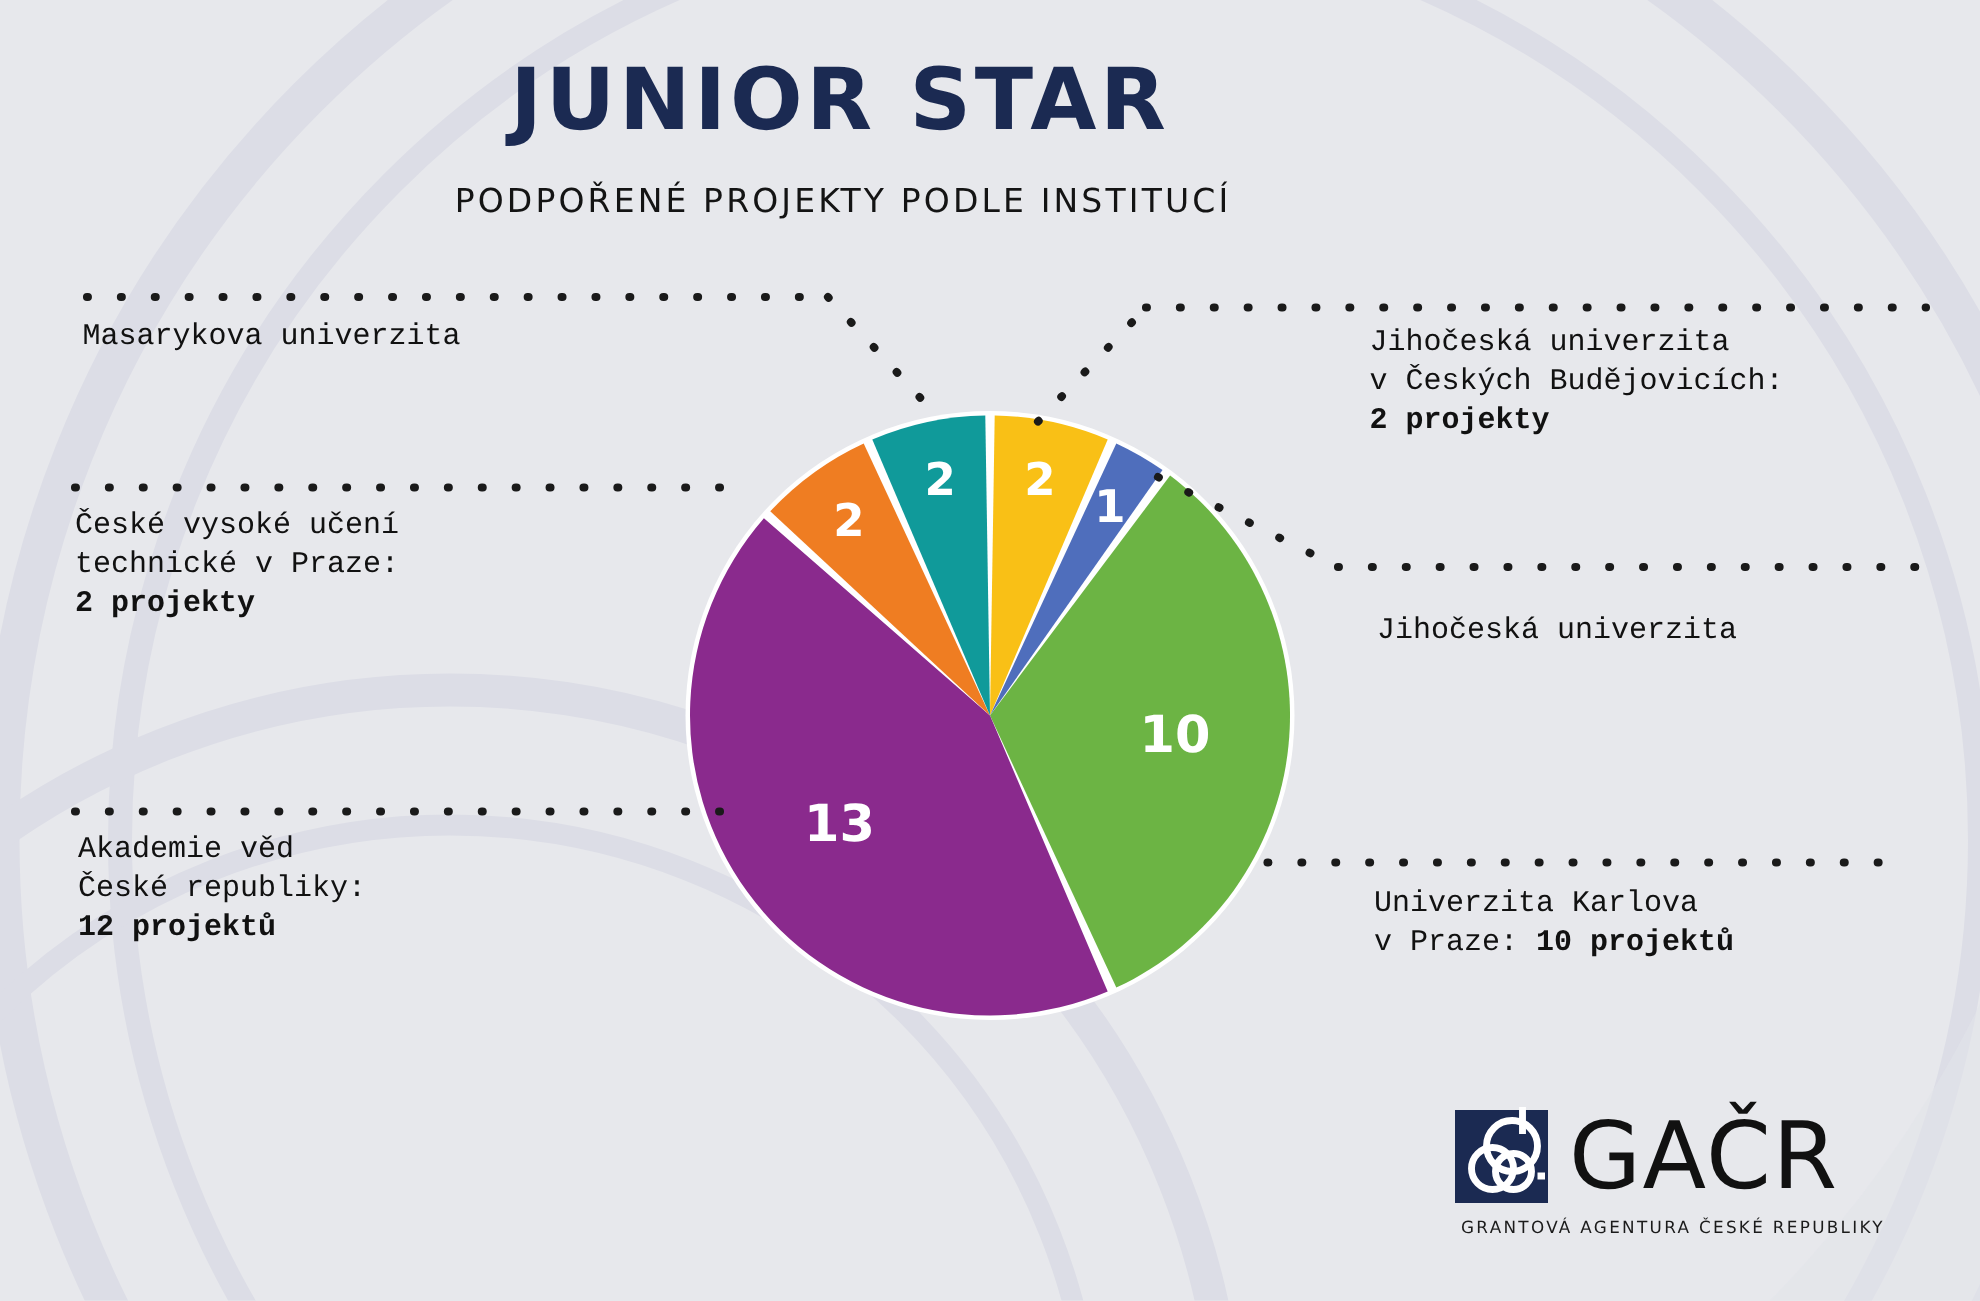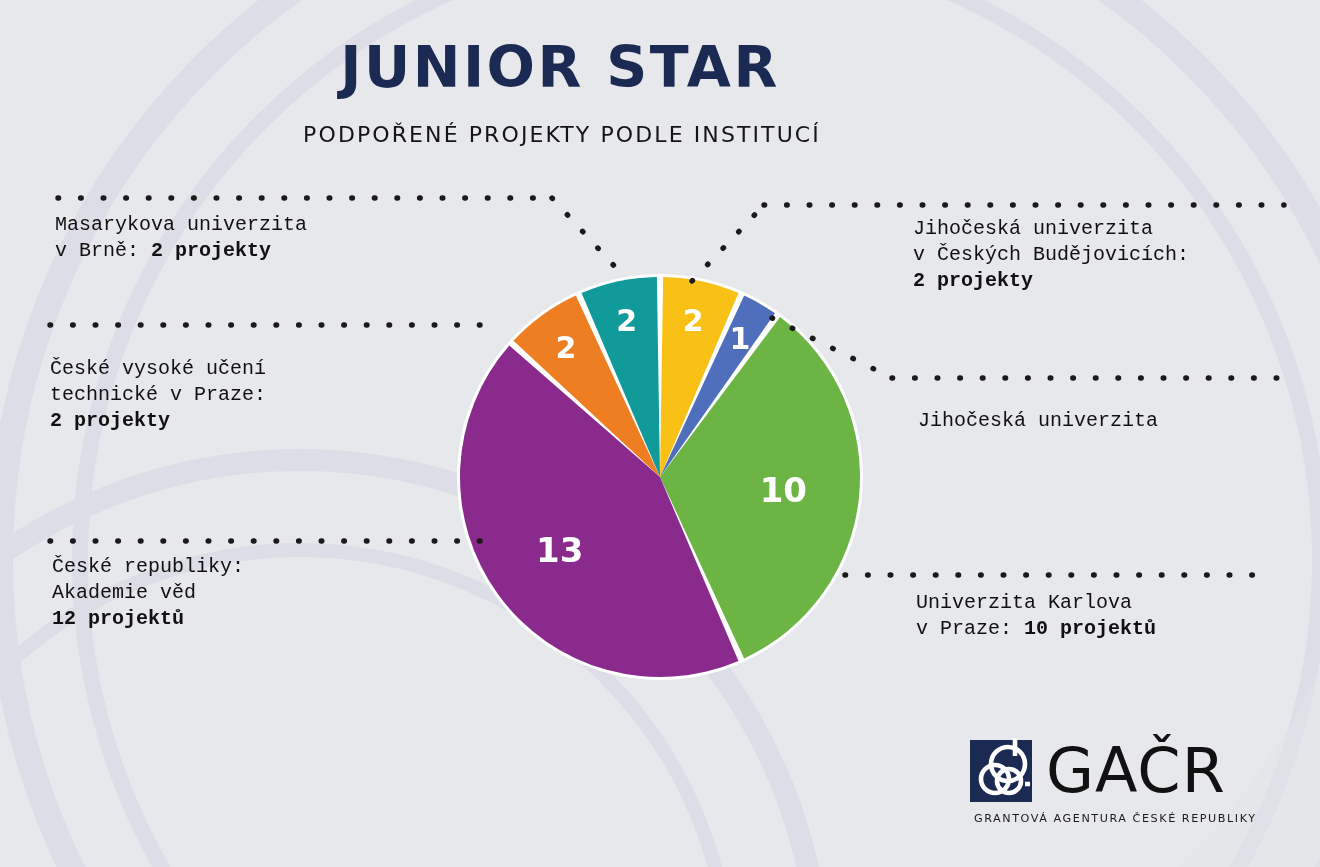--- a/index.html
+++ b/index.html
@@ -118,32 +118,31 @@
         <text class="slice-label" x="566.0" y="347.6" font-size="30">2</text>
         <text class="slice-label" x="626.7" y="320.5" font-size="30">2</text>
       </g>
   </svg>
 
   <div class="title">JUNIOR STAR</div>
   <div class="subtitle">PODPOŘENÉ PROJEKTY PODLE INSTITUCÍ</div>
 
   <div class="callout" style="left:55px;top:212px;">
     <div class="ln">Masarykova univerzita</div>
-    <div class="ln"><span>v Brně: </span><b>2 projekty</b></div>
   </div>
 
-  <div class="callout" style="left:50px;top:338px;margin-top:18px;">
+  <div class="callout" style="left:50px;top:338px;">
     <div class="ln">České vysoké učení</div>
     <div class="ln">technické v Praze:</div>
     <div class="ln"><b>2 projekty</b></div>
   </div>
 
   <div class="callout" style="left:52px;top:554px;">
+    <div class="ln">Akademie věd</div>
     <div class="ln">České republiky:</div>
-    <div class="ln">Akademie věd</div>
     <div class="ln"><b>12 projektů</b></div>
   </div>
 
   <div class="callout right" style="left:913px;top:216px;">
     <div class="ln">Jihočeská univerzita</div>
     <div class="ln">v Českých Budějovicích:</div>
     <div class="ln"><b>2 projekty</b></div>
   </div>
 
   <div class="callout right" style="left:918px;top:408px;">

